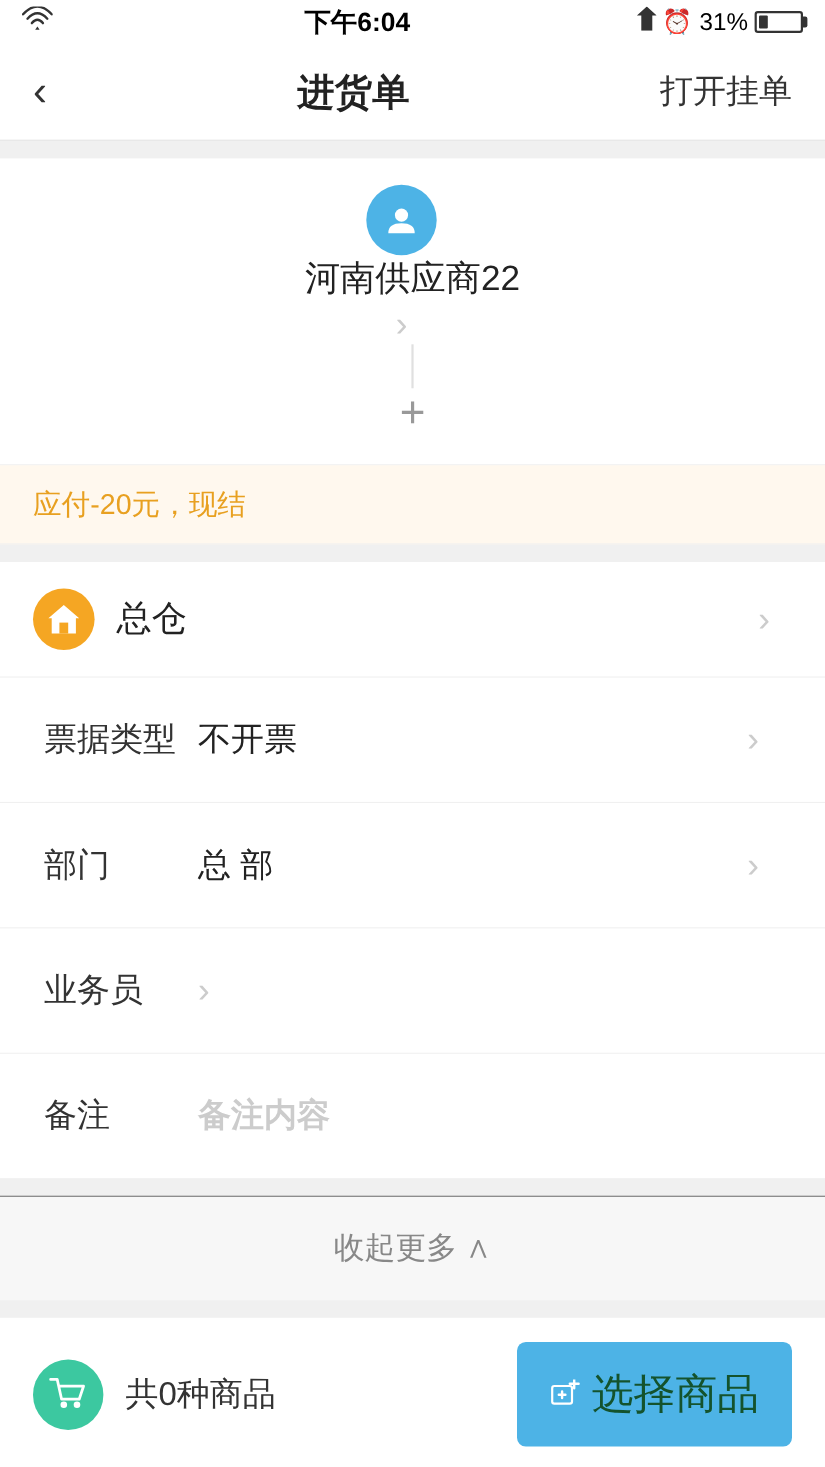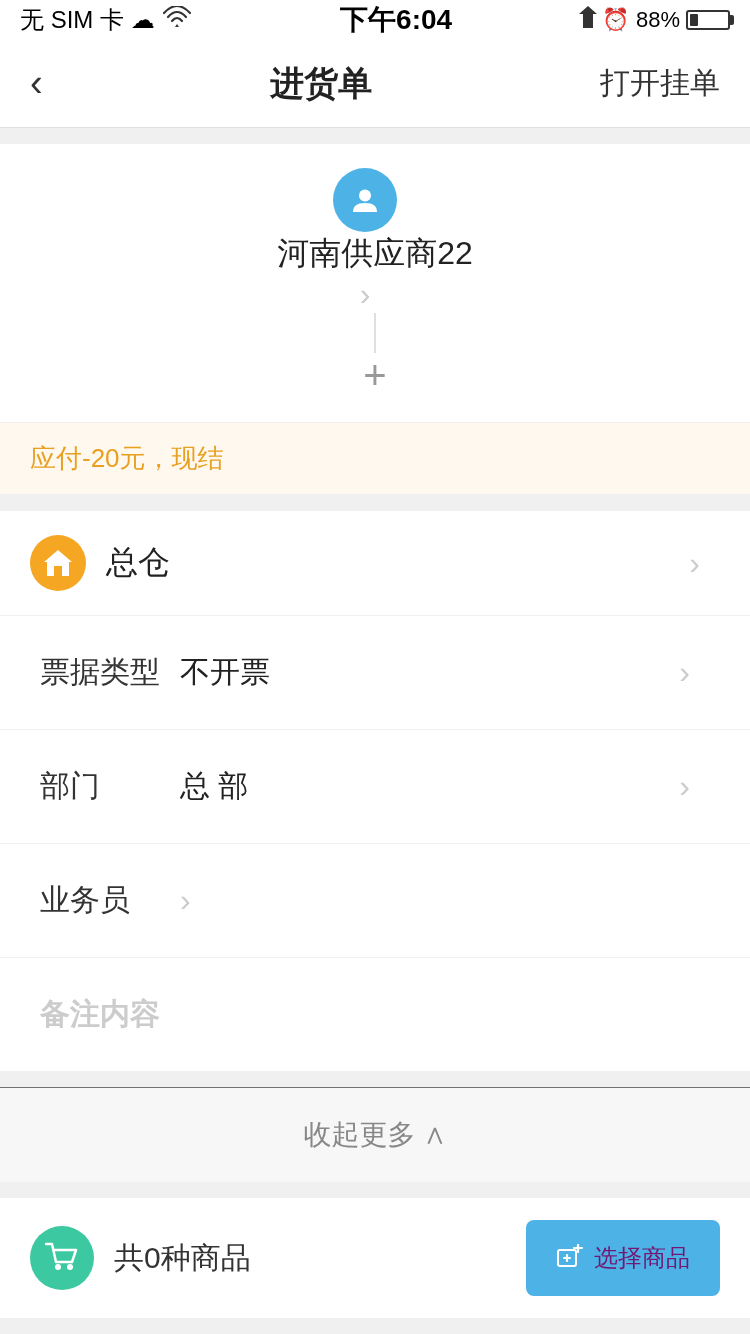--- a/index.html
+++ b/index.html
@@ -17,21 +17,21 @@
       height: 40px;
       background: #fff;
       display: flex;
       align-items: center;
       justify-content: space-between;
       padding: 0 20px;
       font-size: 24px;
       font-weight: 500;
     }
     .status-left { display: flex; align-items: center; gap: 8px; }
-    .status-center { font-size: 28px; font-weight: 600; margin-left: 23px; }
+    .status-center { font-size: 24px; font-weight: 600; margin-left: 23px; }
     .status-right { display: flex; align-items: center; gap: 6px; font-size: 22px; }
     .battery-icon {
       width: 44px; height: 20px;
       border: 2px solid #333;
       border-radius: 3px;
       position: relative;
       display: inline-flex;
       align-items: center;
       padding: 2px;
     }
@@ -228,61 +228,60 @@
       margin-right: 20px;
       flex-shrink: 0;
     }
     .product-count {
       flex: 1;
       font-size: 30px;
       color: #333;
     }
     .select-product-btn {
       background: #4db3e6;
-      color: #701a75;
+      color: #14532d;
       border: none;
       border-radius: 8px;
       padding: 22px 30px;
-      font-size: 24px;
+      font-size: 38px;
       display: flex;
       align-items: center;
       gap: 10px;
       cursor: pointer;
     }
 
     
     .main-bg {
       background: #f0f0f0;
       min-height: 300px;
     }
   </style>
 </head>
 <body>
 
 <div class="status-bar">
   <div class="status-left">
-    <span>无 SIM 卡 ☁</span>
     <span>
       <svg width="28" height="22" viewBox="0 0 28 22">
         <path d="M14 18 Q14 18 14 18 L16 21 L12 21 Z" fill="#333"></path>
         <path d="M9 15 Q11.5 12 14 12 Q16.5 12 19 15" stroke="#333" stroke-width="2.2" fill="none" stroke-linecap="round"></path>
         <path d="M5 11 Q9.5 6 14 6 Q18.5 6 23 11" stroke="#333" stroke-width="2.2" fill="none" stroke-linecap="round"></path>
         <path d="M1 7 Q7.5 0 14 0 Q20.5 0 27 7" stroke="#333" stroke-width="2.2" fill="none" stroke-linecap="round"></path>
       </svg>
     </span>
   </div>
   <div class="status-center">下午6:04</div>
   <div class="status-right">
     <span>
       <svg width="18" height="22" viewBox="0 0 18 22" fill="#333">
         <path d="M9 0 L18 8 L14 8 L14 22 L4 22 L4 8 L0 8 Z"></path>
       </svg>
     </span>
     <span>⏰</span>
-    <span>88%</span>
+    <span>31%</span>
     <span class="battery-icon">
       <span class="battery-fill"></span>
     </span>
   </div>
 </div>
 
 <div class="nav-bar">
   <span class="nav-back">‹</span>
   <span class="nav-title">进货单</span>
   <span class="nav-action">打开挂单</span>
@@ -328,20 +327,21 @@
     <span class="form-value">总 部</span>
     <span class="chevron-right">›</span>
   </div>
 
   <div class="form-row">
     <span class="form-label">业务员</span>
     <span class="chevron-right">›</span>
   </div>
 
   <div class="form-row">
+    <span class="form-label">备注</span>
     <span class="form-placeholder">备注内容</span>
   </div>
 </div>
 
 <div class="collapse-row">收起更多 ∧</div>
 
 <div class="product-bar">
   <div class="product-cart-icon">
     <svg width="36" height="32" viewBox="0 0 36 32" fill="#fff">
       <path d="M2 2 L8 2 L12 20 L28 20 L32 8 L10 8" stroke="#fff" stroke-width="2.5" fill="none" stroke-linecap="round" stroke-linejoin="round"></path>

